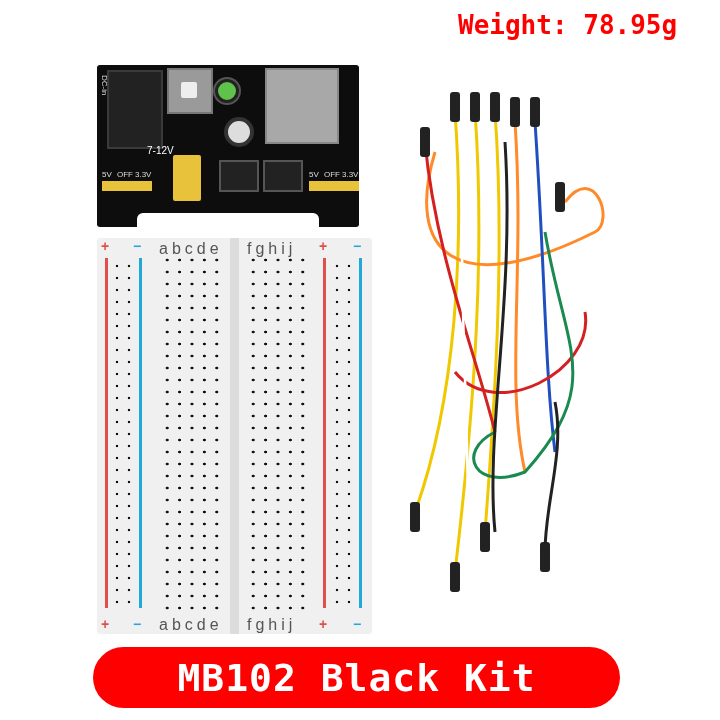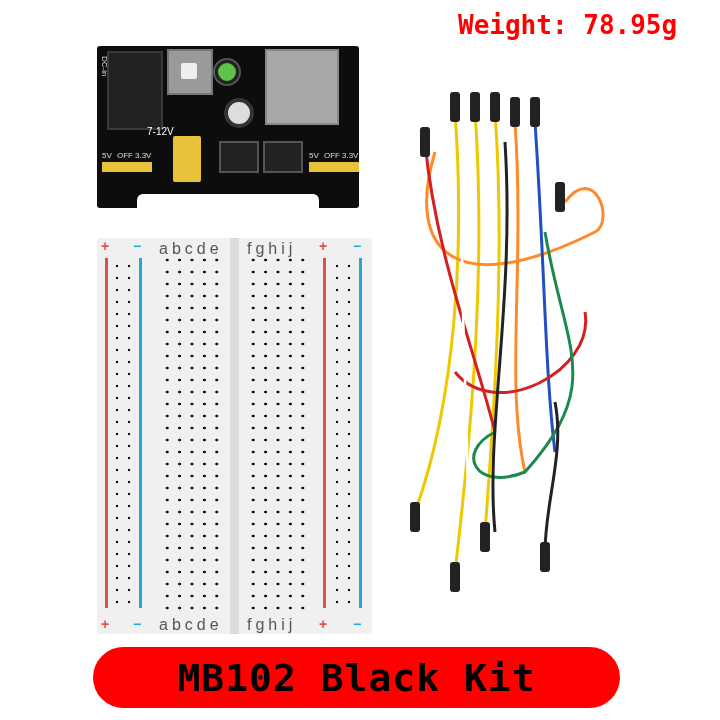--- a/index.html
+++ b/index.html
@@ -1,20 +1,20 @@
 <!DOCTYPE html>
 <html><head>
 <meta charset="utf-8">
 <style>
   html,body{margin:0;padding:0;background:#ffffff;}
   body{width:720px;height:720px;position:relative;overflow:hidden;font-family:"DejaVu Sans Mono","Liberation Mono",monospace;}
   .weight{position:absolute;left:458px;top:10px;color:#ff0000;font-size:26px;font-weight:bold;letter-spacing:0px;}
   .banner{position:absolute;left:93px;top:647px;width:527px;height:61px;border-radius:31px;background:#ff0000;display:flex;align-items:center;justify-content:center;}
-  .banner span{color:#000000;font-size:38px;font-weight:bold;letter-spacing:1px;}
-  .psu{position:absolute;left:97px;top:46px;width:262px;height:162px;background:#0d0d0d;border-radius:3px;}
+  .banner span{color:#ffffff;font-size:38px;font-weight:bold;letter-spacing:1px;}
+  .psu{position:absolute;left:97px;top:65px;width:262px;height:162px;background:#0d0d0d;border-radius:3px;}
   .psu .notch{position:absolute;bottom:0;left:40px;width:182px;height:14px;background:#fff;border-radius:6px 6px 0 0;}
   .dcjack{position:absolute;left:10px;top:5px;width:52px;height:75px;background:#222;border:2px solid #3a3a3a;}
   .switch{position:absolute;left:70px;top:3px;width:42px;height:42px;background:#9a9a9a;border:2px solid #777;}
   .switch i{position:absolute;left:12px;top:12px;width:16px;height:16px;background:#eee;border-radius:2px;}
   .led{position:absolute;left:118px;top:14px;width:18px;height:18px;border-radius:50%;background:#5fc24a;border:3px solid #222;box-shadow:0 0 0 2px #555;}
   .cap{position:absolute;left:127px;top:52px;width:22px;height:22px;border-radius:50%;background:#ddd;border:4px solid #333;}
   .usb{position:absolute;left:168px;top:3px;width:70px;height:72px;background:#a8a8a8;border:2px solid #888;}
   .reg{position:absolute;top:95px;width:36px;height:28px;background:#222;border:2px solid #555;}
   .hdr{position:absolute;left:76px;top:90px;width:28px;height:46px;background:#e8c23a;border-radius:2px;}
   .jmp{position:absolute;top:116px;width:50px;height:10px;background:#e8c23a;}

